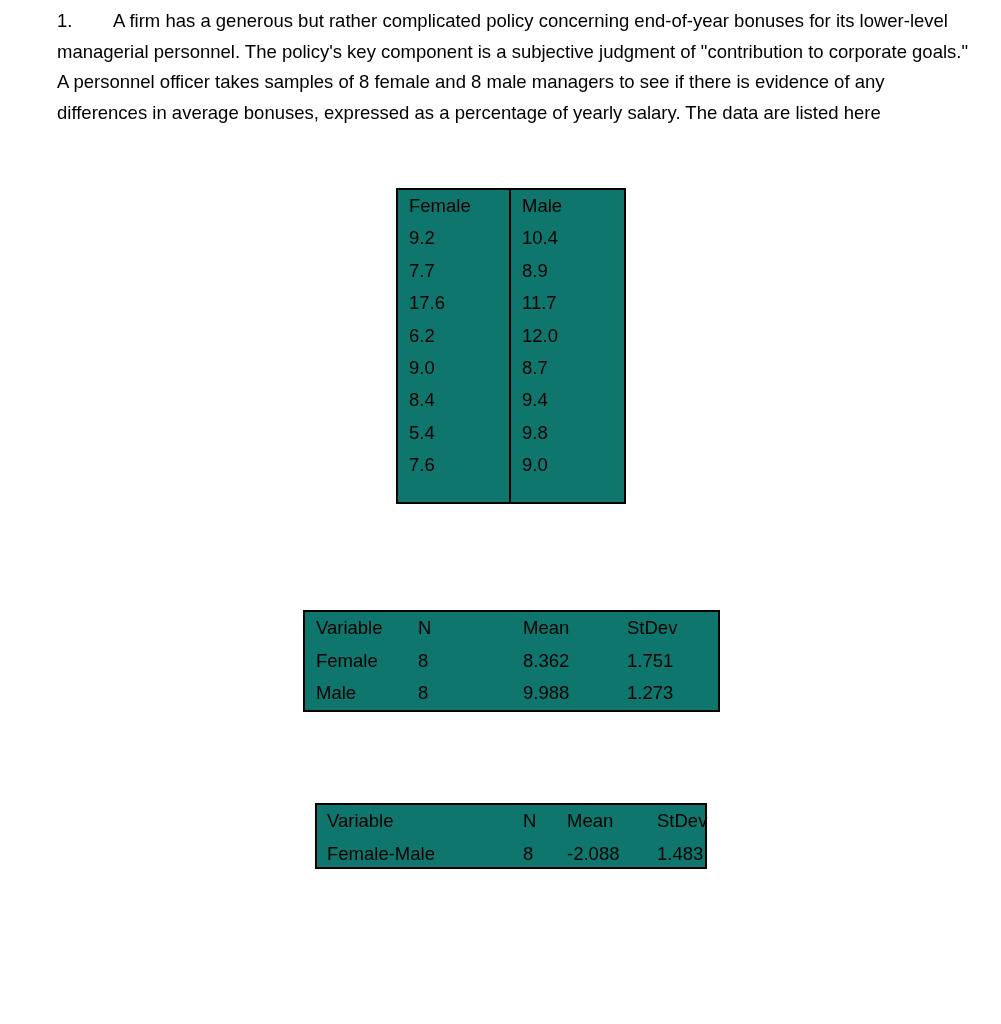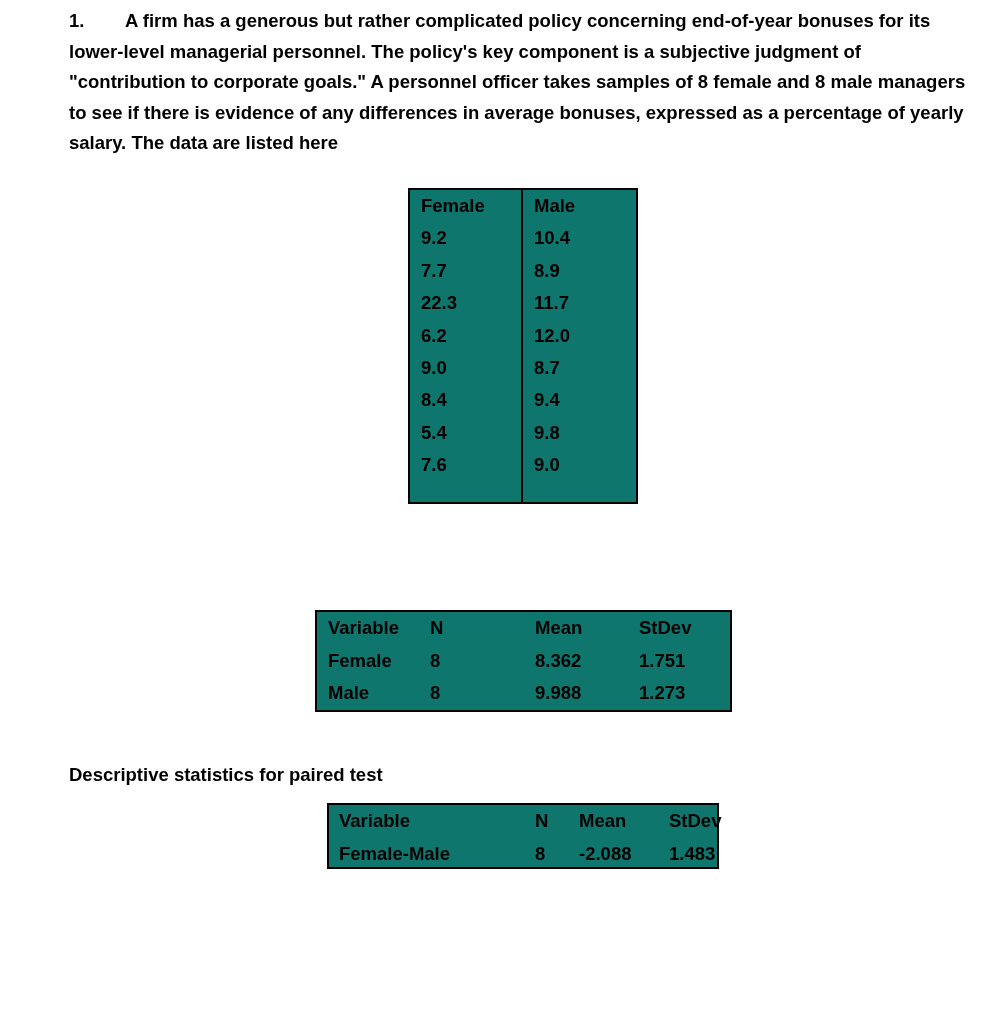--- a/index.html
+++ b/index.html
@@ -12,24 +12,23 @@
     width: 1001px;
     height: 1024px;
     position: relative;
     font-family: "Liberation Sans", sans-serif;
     color: #000000;
     overflow: hidden;
   }
 
   .page {
     position: absolute;
-    left: 16px; top: 0;
+    left: 4px; top: 0;
     width: 920px;
     height: 1024px;
-    font-weight: bold;
   }
 
   
   .question-block {
     position: absolute;
     left: 53px;
     top: 6px;
     width: 912px;
   }
   .question-para {
@@ -152,21 +151,21 @@
 
   <div class="question-block">
     <p class="question-para"><span class="q-number">1.</span><span>A firm has a generous but rather complicated policy concerning end-of-year bonuses for its lower-level managerial personnel. The policy's key component is a subjective judgment of "contribution to corporate goals." A personnel officer takes samples of 8 female and 8 male managers to see if there is evidence of any differences in average bonuses, expressed as a percentage of yearly salary. The data are listed here</span></p>
   </div>
 
   <div class="data-table" id="table-raw">
     <div class="col col-female">
       <div class="cell">Female</div>
       <div class="cell">9.2</div>
       <div class="cell">7.7</div>
-      <div class="cell">22.3</div>
+      <div class="cell">17.6</div>
       <div class="cell">6.2</div>
       <div class="cell">9.0</div>
       <div class="cell">8.4</div>
       <div class="cell">5.4</div>
       <div class="cell">7.6</div>
     </div>
     <div class="col col-male">
       <div class="cell">Male</div>
       <div class="cell">10.4</div>
       <div class="cell">8.9</div>
@@ -194,21 +193,20 @@
       <span class="c-stdev">1.751</span>
     </div>
     <div class="srow">
       <span class="c-var">Male</span>
       <span class="c-n">8</span>
       <span class="c-mean">9.988</span>
       <span class="c-stdev">1.273</span>
     </div>
   </div>
 
-  <div class="section-caption" id="caption-paired">Descriptive statistics for paired test</div>
 
   <div class="data-table" id="table-paired">
     <div class="srow">
       <span class="c-var">Variable</span>
       <span class="c-n">N</span>
       <span class="c-mean">Mean</span>
       <span class="c-stdev">StDev</span>
     </div>
     <div class="srow">
       <span class="c-var">Female-Male</span>

